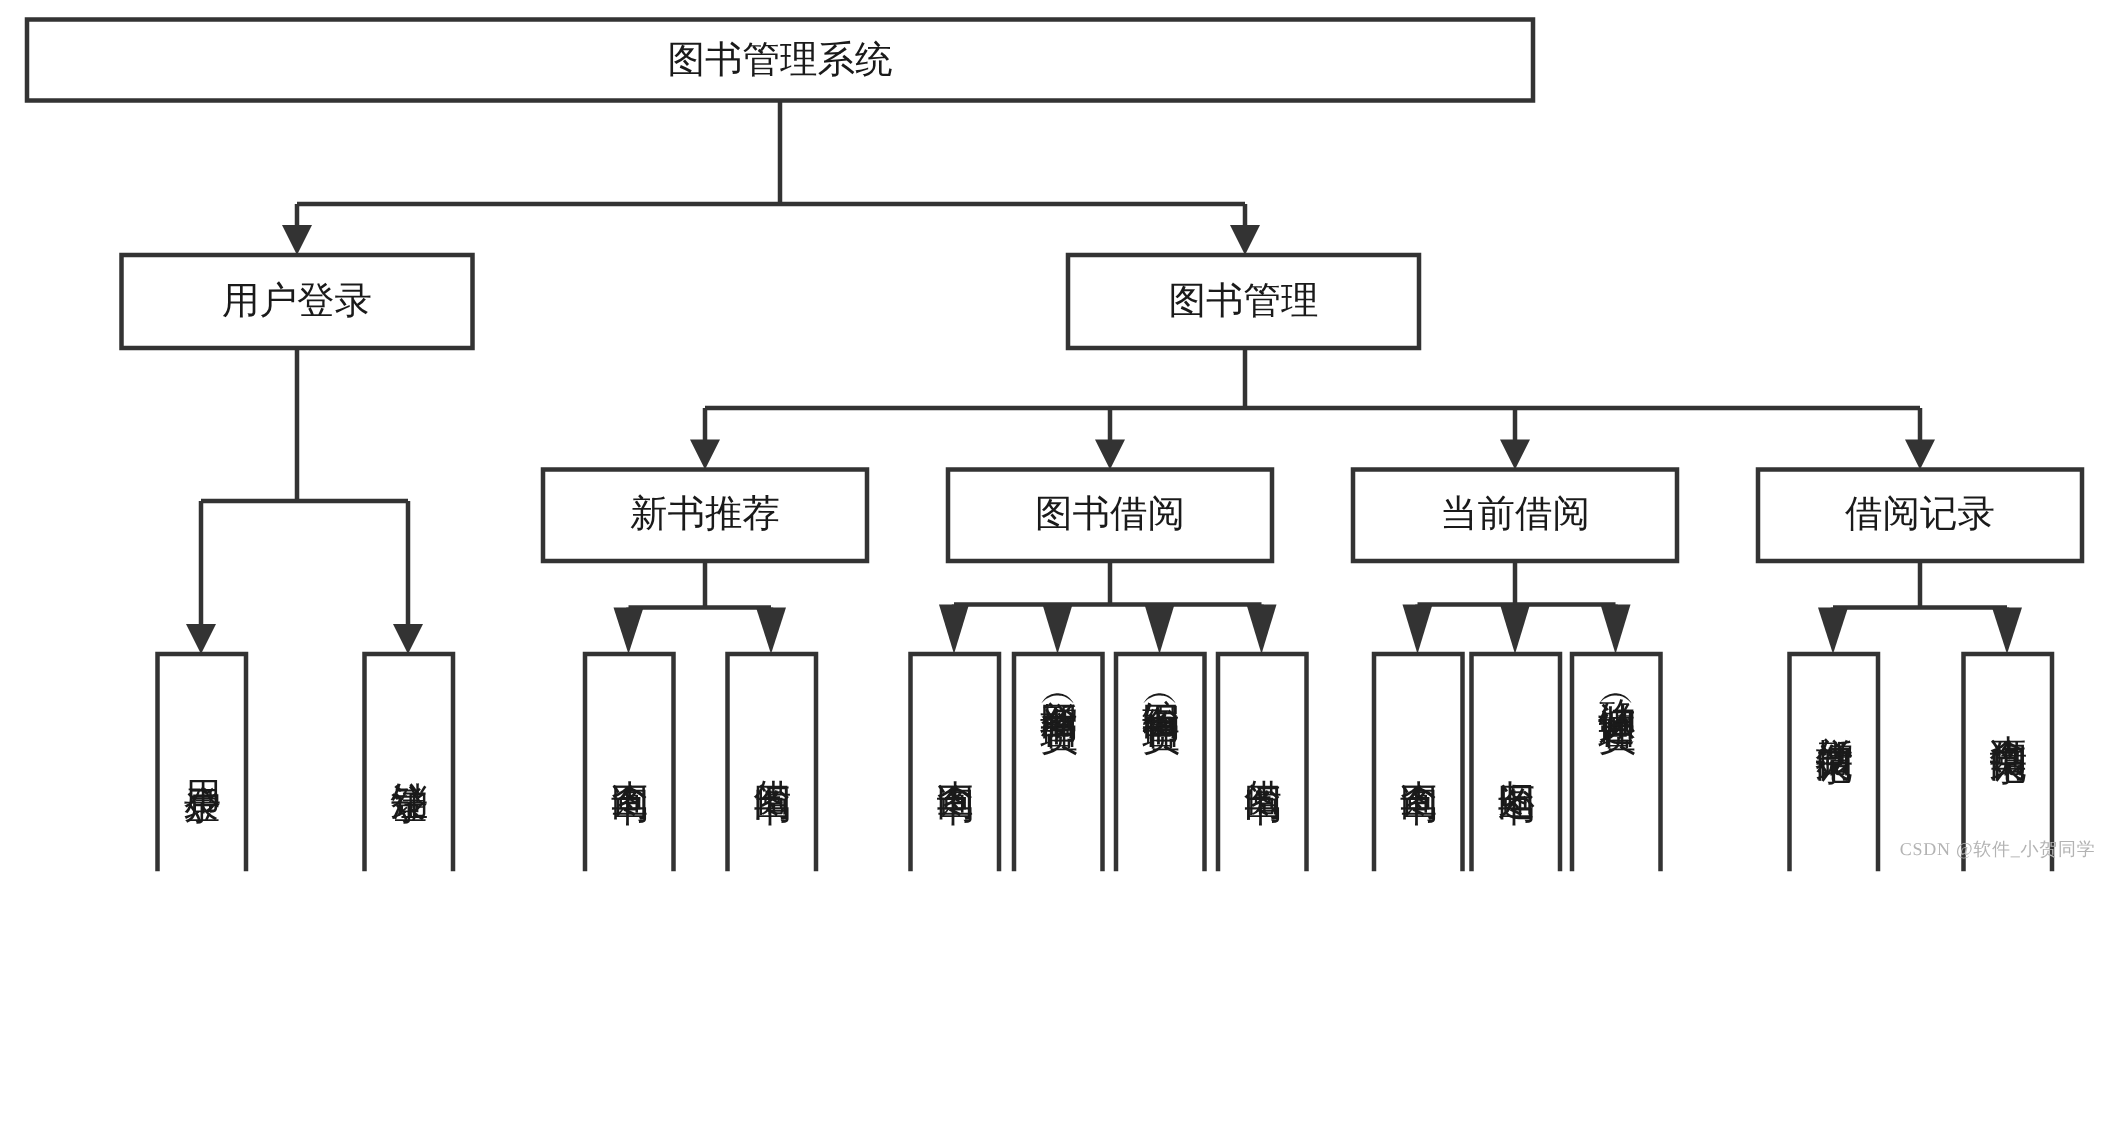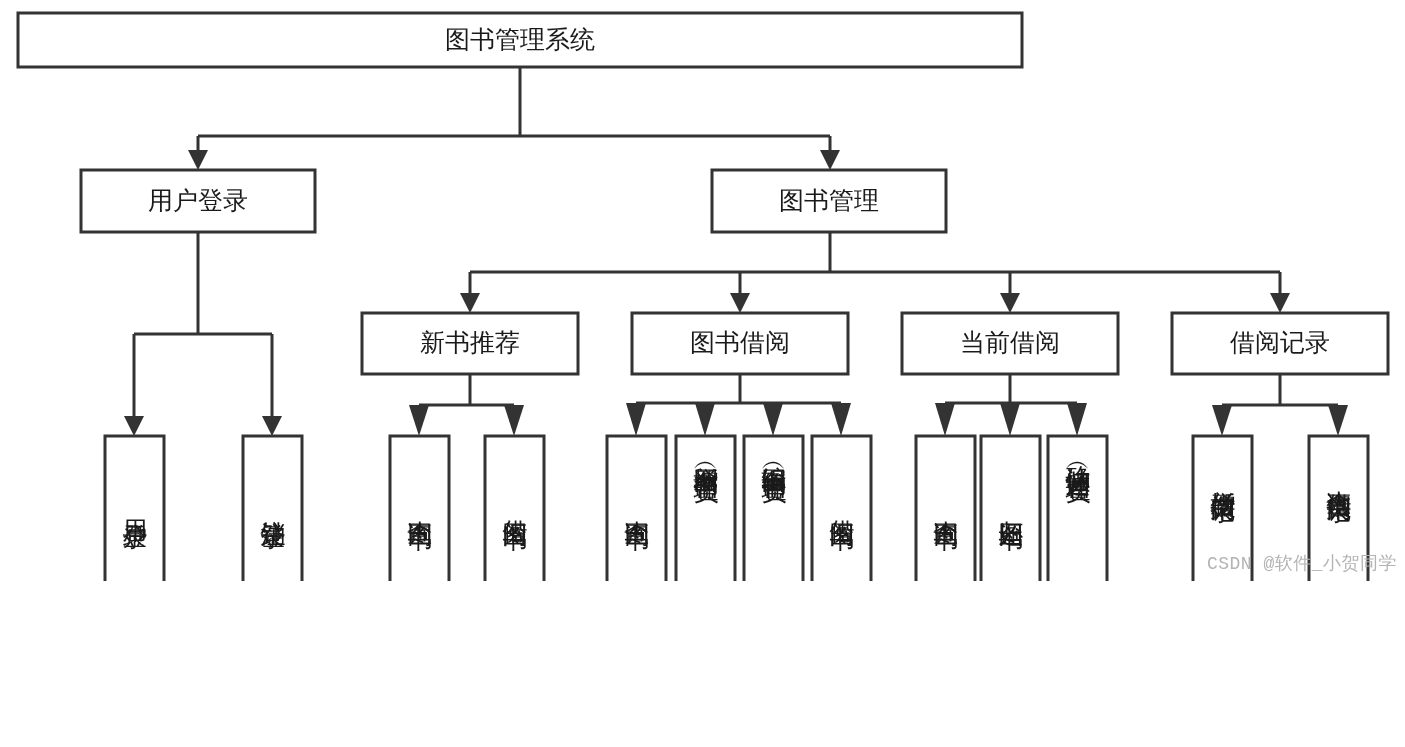--- a/index.html
+++ b/index.html
@@ -61,22 +61,22 @@
     font-size: 25px;
     line-height: 1.12;
     color: #1a1a1a;
     letter-spacing: 2px;
     white-space: nowrap;
   }
   .watermark {
     position: absolute;
     right: 8px;
     bottom: 6px;
-    font-family: Liberation Mono, monospace;
-    font-size: 18px;
+    font-family: Liberation Serif, serif;
+    font-size: 12px;
     color: #b3b3b3;
     white-space: nowrap;
     letter-spacing: 0.5px;
   }
 </style>
 </head>
 <body>
 
 <div id="diagram-root">
 

